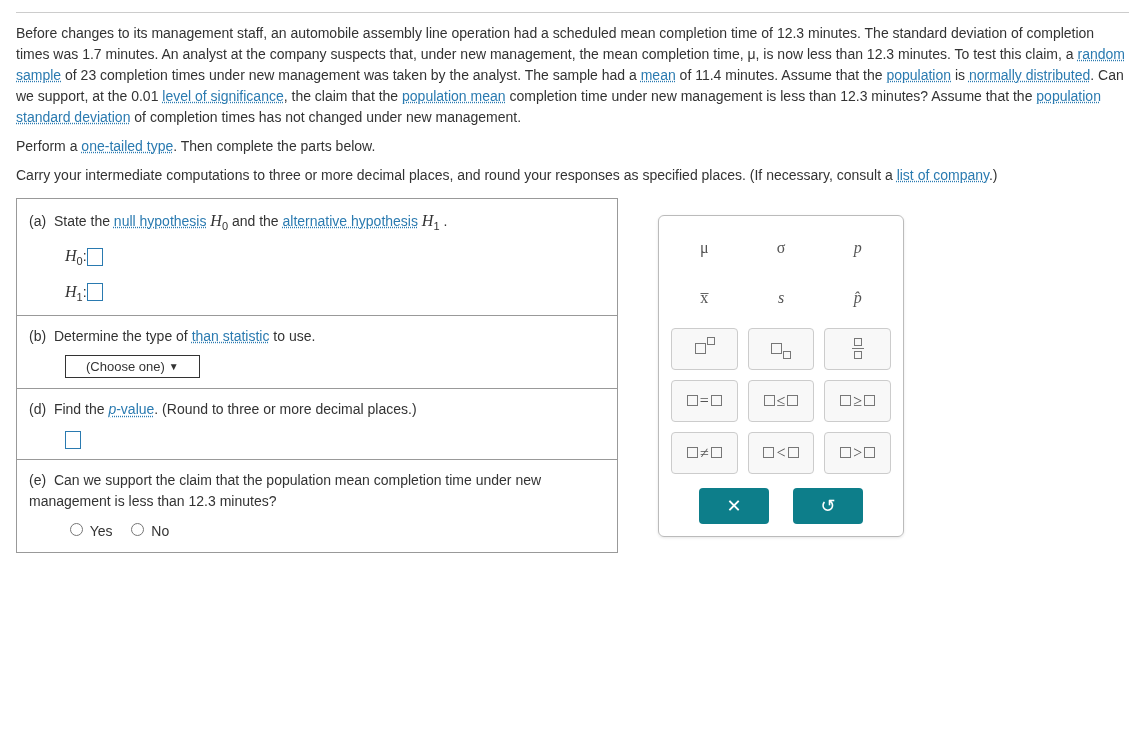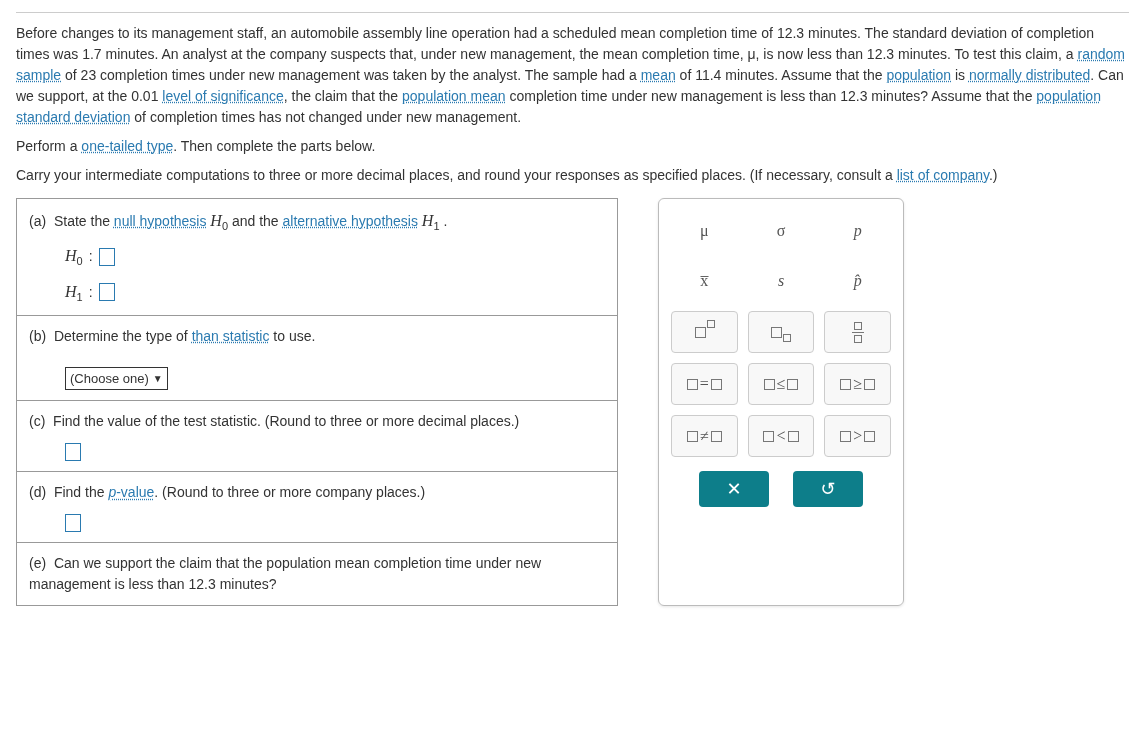--- a/index.html
+++ b/index.html
@@ -16,55 +16,55 @@
     text-decoration: underline dotted;
     cursor: pointer;
   }
   .problem-text {
     margin-bottom: 8px;
   }
   .content-row {
     display: flex;
     gap: 40px;
     margin-top: 12px;
+    align-items: center;
   }
   .answer-box {
     border: 1px solid #999;
     width: 600px;
   }
   .section {
     border-bottom: 1px solid #999;
     padding: 10px 12px;
   }
   .section:last-child {
     border-bottom: none;
   }
   .hyp-line {
     margin-left: 36px;
     margin-top: 10px;
     display: flex;
     align-items: center;
-    gap: 6px;
   }
   .math-i { font-style: italic; font-family: 'Times New Roman', serif; font-size: 16px;}
   .sub { font-size: 11px; vertical-align: sub; }
   .small-input-box {
     display: inline-block;
     width: 14px;
     height: 16px;
     border: 1px solid #2a7ab0;
     vertical-align: middle;
   }
   .dropdown {
     display:inline-flex;
     align-items:center;
     border: 1px solid #333;
-    padding: 1px 4px;
+    padding: 1px 20px;
     margin-left: 36px;
-    margin-top: 20px;
+    margin-top: 8px;
     font-size: 13px;
     gap:4px;
     cursor:pointer;
   }
   .dropdown .tri { font-size:10px;}
   .radio-row { margin-left:36px; margin-top:8px;}
   .radio-row label { margin-right: 10px; cursor:pointer;}
   .indent-box { margin-left:36px; margin-top:8px;}
 
   
@@ -157,35 +157,34 @@
       <span>(b)</span>&nbsp;
       <span>Determine the type of </span><span class="link">than statistic</span><span> to use.</span>
       <div>
         <span class="dropdown">
           <span>(Choose one)</span>
             <span class="tri">▼</span>
         </span>
       </div>
     </div>
 
-    <div class="section">
-      <span>(c)</span>&nbsp;
-      <span>Find the value of the test statistic. (Round to three or more decimal places.)</span>
-      <div class="indent-box"><span class="small-input-box"></span></div>
-    </div>
 
     <div class="section">
       <span>(d)</span>&nbsp;
-      <span>Find the </span><span class="link"><span style="font-style:italic;">p</span><span>-value</span></span><span>. (Round to three or more company places.)</span>
+      <span>Find the </span><span class="link"><span style="font-style:italic;">p</span><span>-value</span></span><span>. (Round to three or more decimal places.)</span>
       <div class="indent-box"><span class="small-input-box"></span></div>
     </div>
 
     <div class="section">
       <span>(e)</span>&nbsp;
       <span>Can we support the claim that the population mean completion time under new management is less than </span><span>12.3</span><span> minutes?</span>
+      <div class="radio-row">
+        <label><input type="radio" name="ans" style=""> <span>Yes</span></label>
+        <label><input type="radio" name="ans" style=""> <span>No</span></label>
+      </div>
     </div>
 
   </div>
 
   <div class="palette">
     <div class="pal-grid">
       <div class="pal-btn plain">μ</div>
       <div class="pal-btn plain">σ</div>
       <div class="pal-btn plain">
           <span style="font-style:italic;">p</span>

